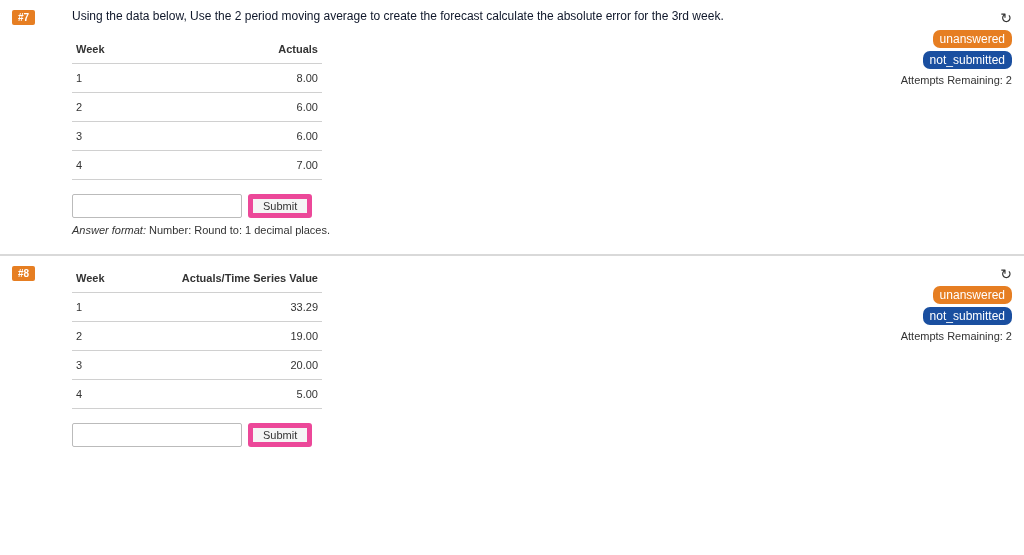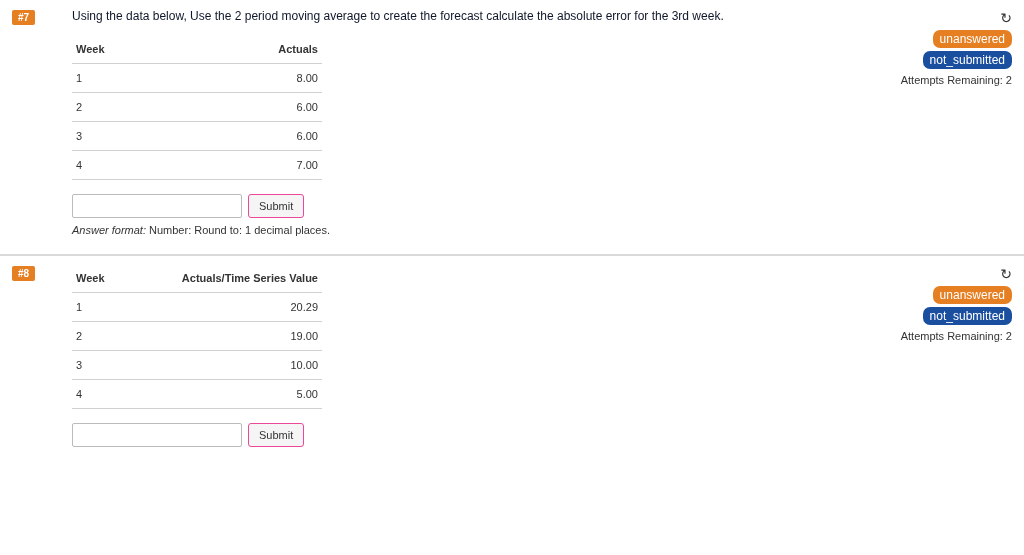--- a/index.html
+++ b/index.html
@@ -69,21 +69,21 @@
     height: 24px;
     border: 1px solid #bbb;
     border-radius: 2px;
     padding: 2px 5px;
     font-size: 12px;
   }
   .submit-btn {
     height: 24px;
     padding: 0 10px;
     background: #f5f5f5;
-    border: 1px solid #ec4899;
+    border: 5px solid #ec4899;
     border-radius: 3px;
     font-size: 11px;
     cursor: pointer;
     color: #333;
   }
   .answer-format {
     font-size: 11px;
     color: #333;
   }
   .answer-format .lbl { font-style: italic; font-weight: normal; }
@@ -183,29 +183,29 @@
     <table class="data-table">
       <thead>
         <tr>
           <th>Week</th>
           <th>Actuals/Time Series Value</th>
         </tr>
       </thead>
       <tbody>
         <tr>
           <td>1</td>
-          <td>20.29</td>
+          <td>33.29</td>
         </tr>
         <tr>
           <td>2</td>
           <td>19.00</td>
         </tr>
         <tr>
           <td>3</td>
-          <td>10.00</td>
+          <td>20.00</td>
         </tr>
         <tr>
           <td>4</td>
           <td>5.00</td>
         </tr>
       </tbody>
     </table>
     <div class="answer-row">
       <input type="text" class="answer-input" style="">
       <button class="submit-btn">Submit</button>

